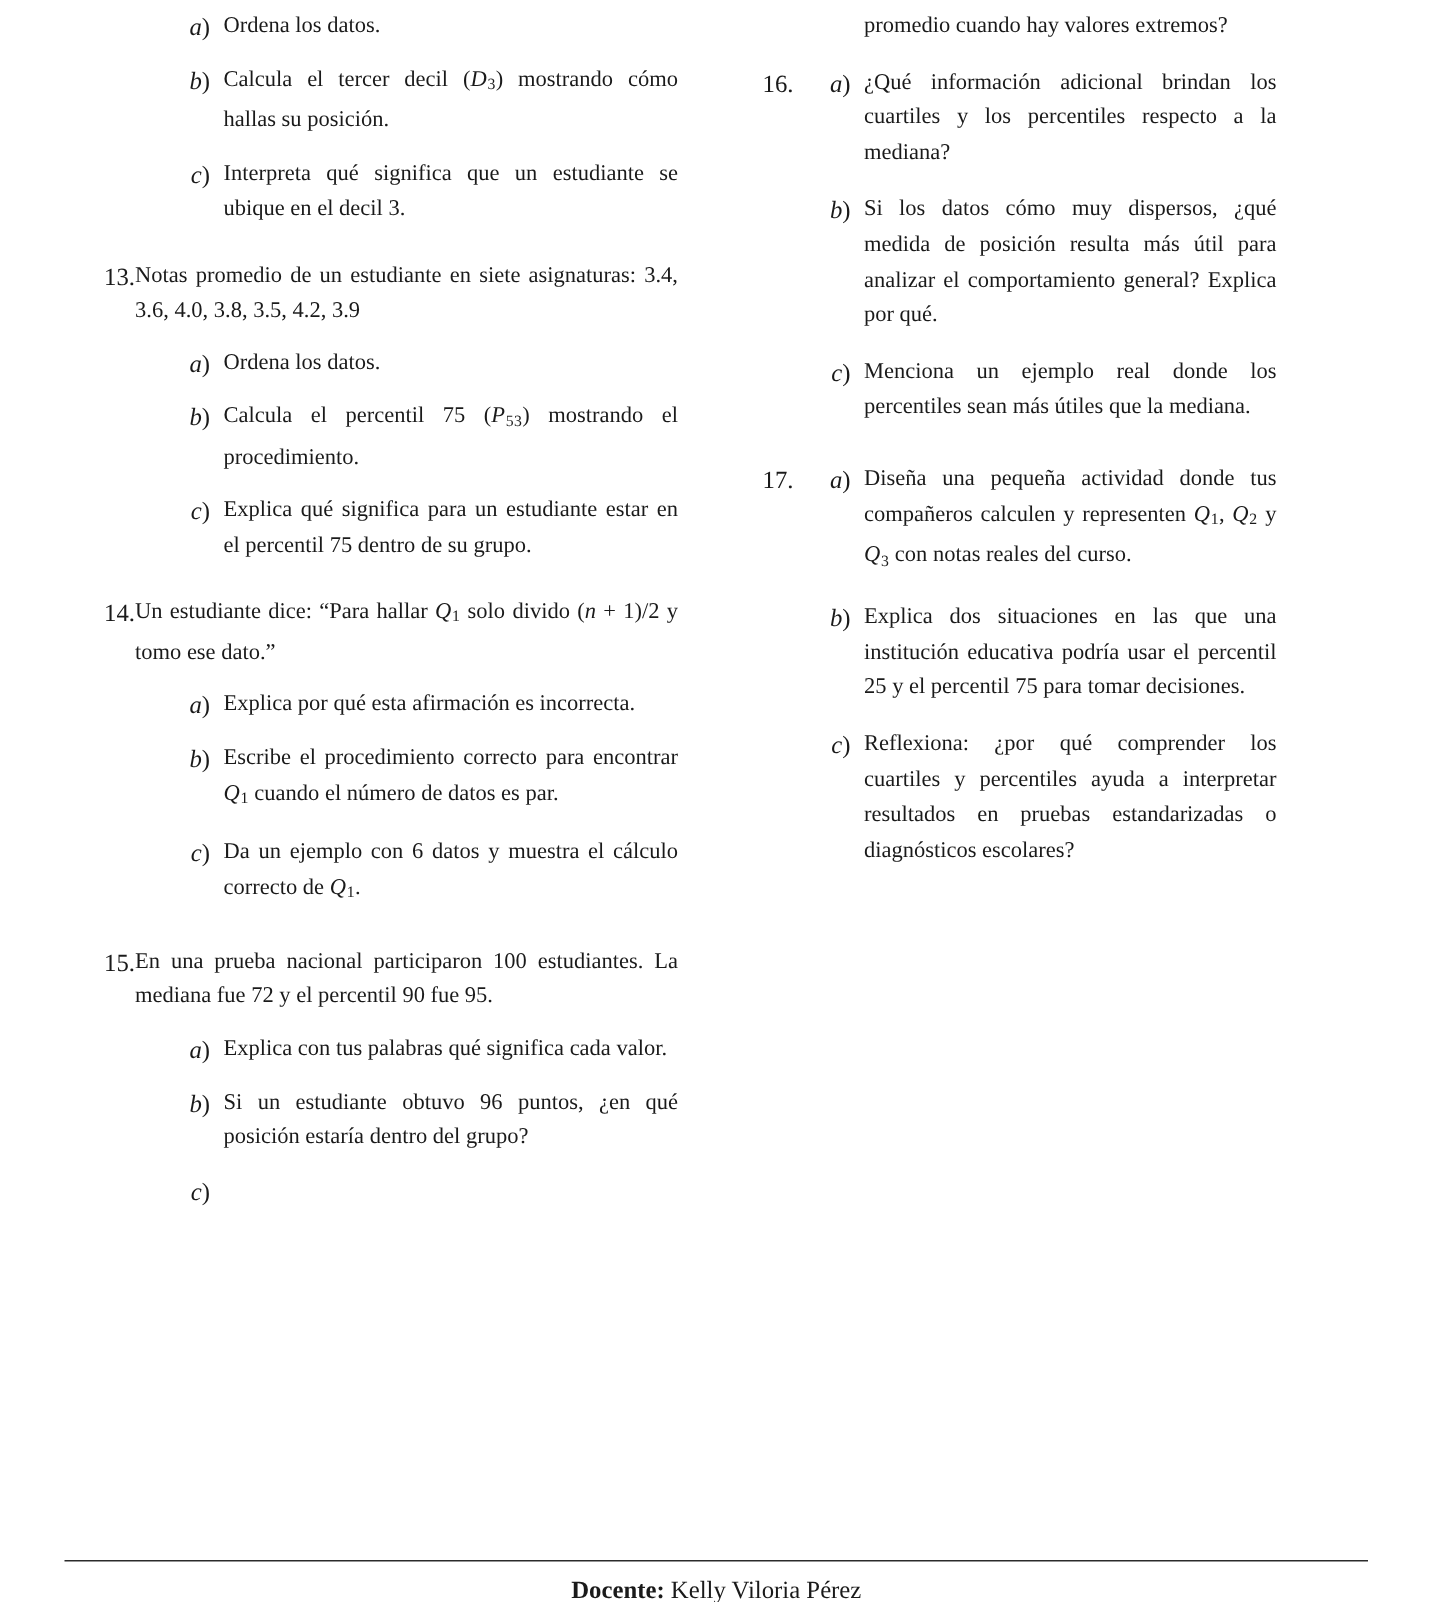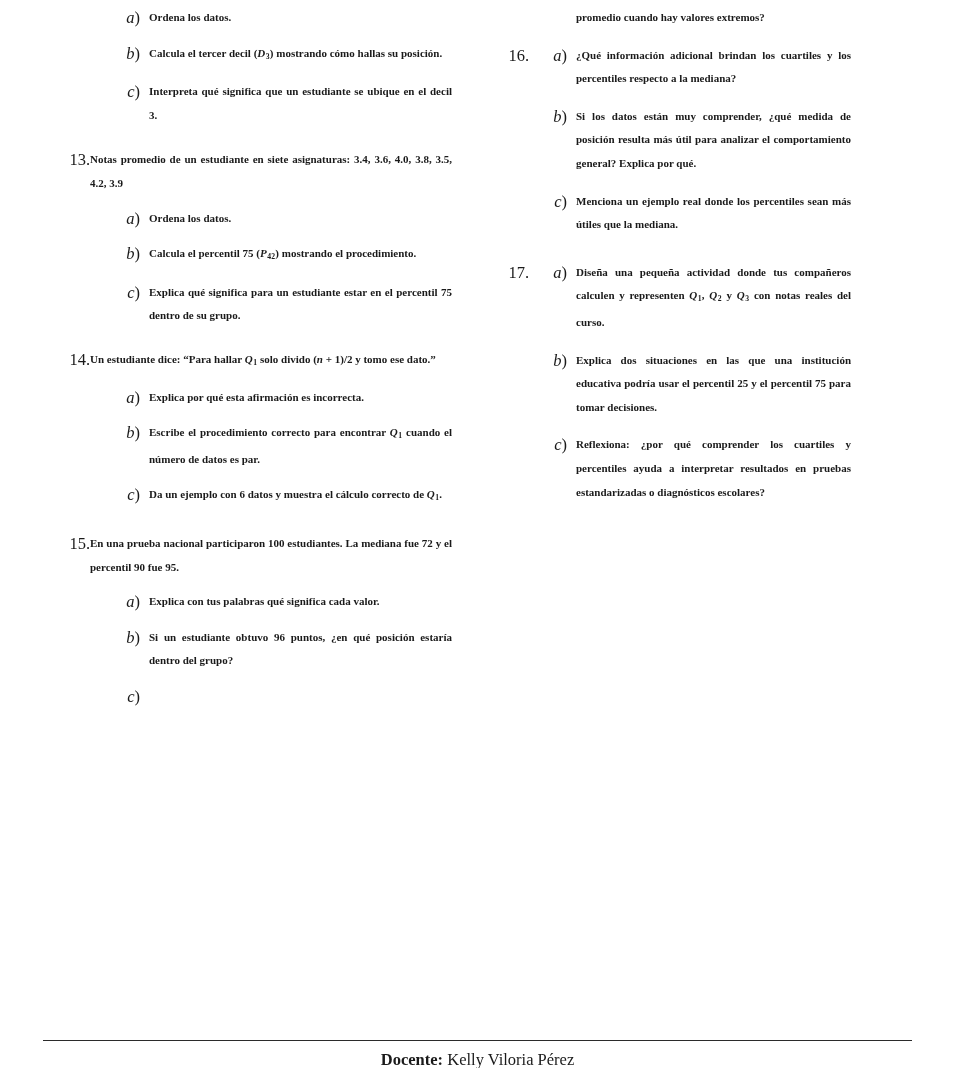--- a/index.html
+++ b/index.html
@@ -58,27 +58,26 @@
   }
   .item-body {
     flex: 1 1 auto;
     min-width: 0;
   }
 
   
   .item.inline-num > .item-num { min-width: 44px; padding-right: 14px; }
 
   .para {
-    font-size: 11px;
+    font-size: 15px;
     line-height: 23.6px;
     text-align: justify;
     text-justify: inter-word;
     hyphens: manual;
     margin: 0;
-    font-weight: bold;
   }
 
   
   .sublist {
     margin: 11px 0 0 0;
     padding: 0;
   }
 
   .subitem {
     display: flex;
@@ -197,21 +196,21 @@
             <div class="subitem">
               <div class="subitem-letter"><span>a</span><span class="paren">)</span></div>
               <div class="subitem-body">
                 <p class="para">Ordena los datos.</p>
               </div>
             </div>
 
             <div class="subitem">
               <div class="subitem-letter"><span>b</span><span class="paren">)</span></div>
               <div class="subitem-body">
-                <p class="para"><span>Calcula el percentil 75 (</span><span class="mvar">P</span><span class="msub">42</span><span>) mostrando el procedimiento.</span></p>
+                <p class="para"><span>Calcula el percentil 75 (</span><span class="mvar">P</span><span class="msub">53</span><span>) mostrando el procedimiento.</span></p>
               </div>
             </div>
 
             <div class="subitem">
               <div class="subitem-letter"><span>c</span><span class="paren">)</span></div>
               <div class="subitem-body">
                 <p class="para">Explica qué significa para un estudiante estar en el percentil 75 dentro de su grupo.</p>
               </div>
             </div>
 
@@ -299,21 +298,21 @@
             <div class="subitem">
               <div class="subitem-letter"><span>a</span><span class="paren">)</span></div>
               <div class="subitem-body">
                 <p class="para">¿Qué información adicional brindan los cuartiles y los percentiles respecto a la mediana?</p>
               </div>
             </div>
 
             <div class="subitem" style="margin-top:14px">
               <div class="subitem-letter"><span>b</span><span class="paren">)</span></div>
               <div class="subitem-body">
-                <p class="para">Si los datos están muy comprender, ¿qué medida de posición resulta más útil para analizar el comportamiento general? Explica por qué.</p>
+                <p class="para">Si los datos cómo muy dispersos, ¿qué medida de posición resulta más útil para analizar el comportamiento general? Explica por qué.</p>
               </div>
             </div>
 
             <div class="subitem" style="margin-top:14px">
               <div class="subitem-letter"><span>c</span><span class="paren">)</span></div>
               <div class="subitem-body">
                 <p class="para">Menciona un ejemplo real donde los percentiles sean más útiles que la mediana.</p>
               </div>
             </div>
 

